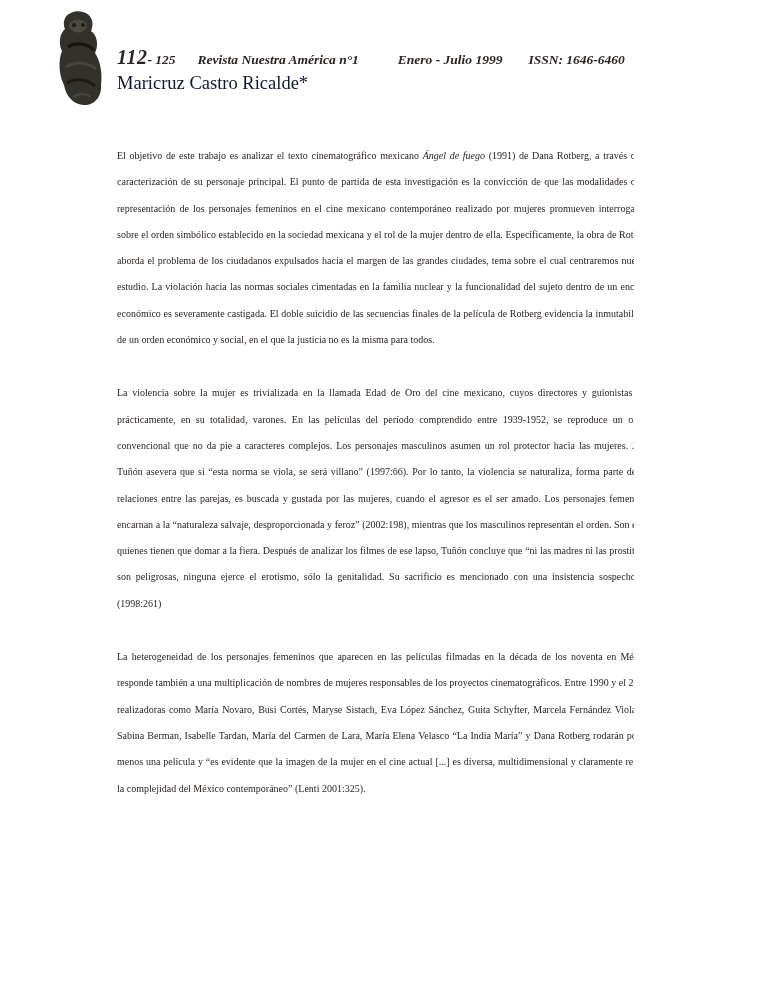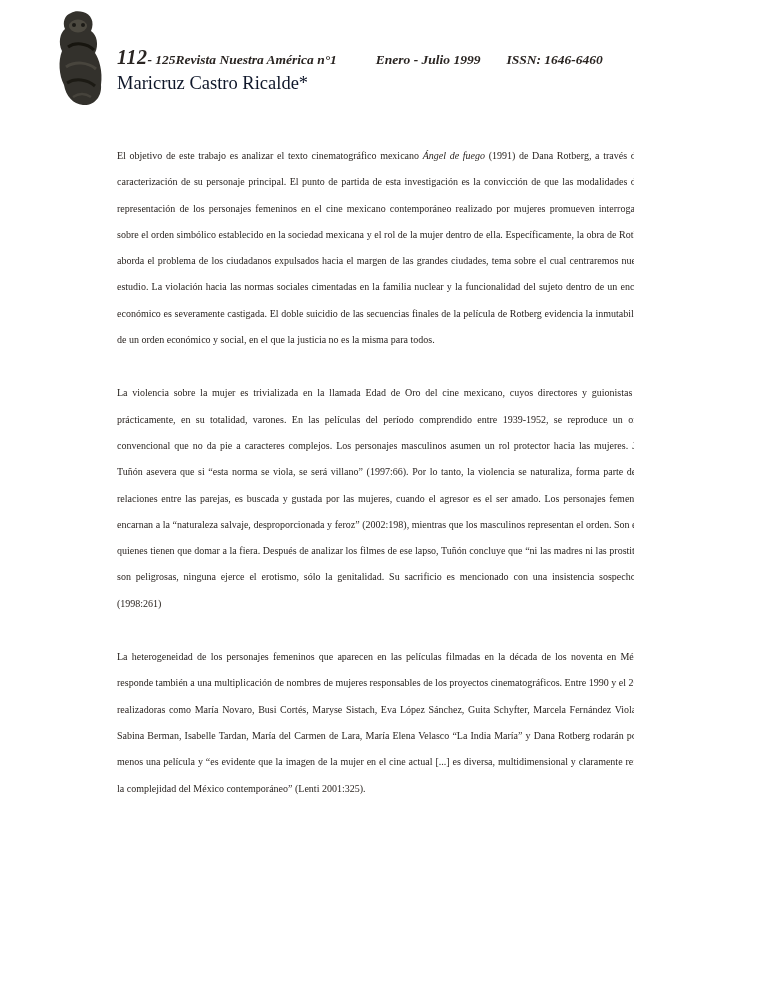--- a/index.html
+++ b/index.html
@@ -37,20 +37,21 @@
     font-weight: 700;
     font-size: 13.5px;
     color: #2a2522;
     white-space: nowrap;
   }
   .header-line .pg-start {
     font-size: 20px;
     letter-spacing: 0.5px;
   }
   .header-line .pg-rest {
+    margin-right: 22px;
   }
   .header-line .journal {
     margin-right: 39px;
   }
   .header-line .issue {
     margin-right: 26px;
   }
   .title {
     margin: 38px 0 0 0;
     font-size: 19.5px;

